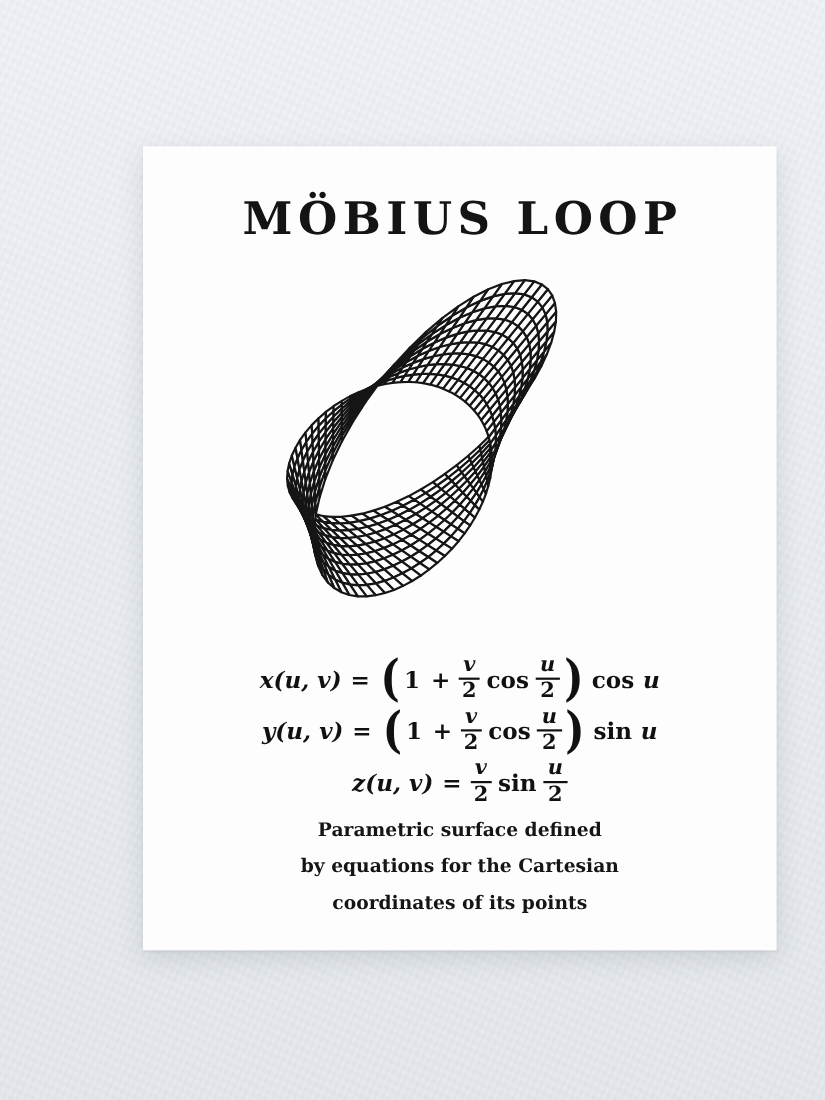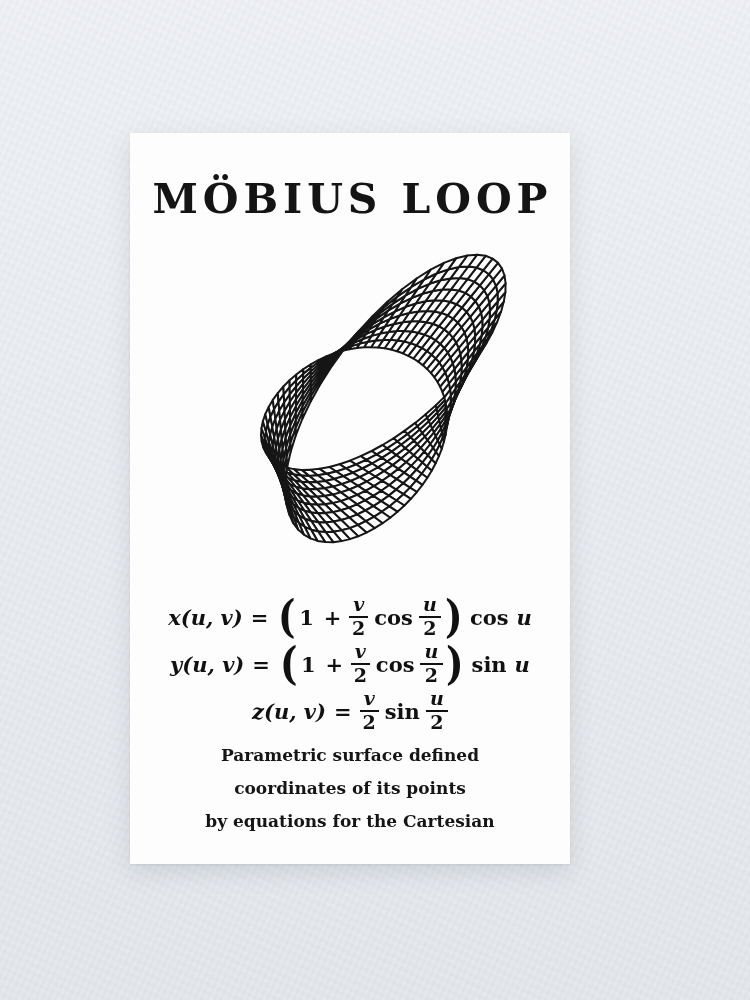--- a/index.html
+++ b/index.html
@@ -12,21 +12,21 @@
     position:absolute;left:0;top:0;width:750px;height:1000px;
     background:linear-gradient(180deg,#eef0f4 0%,#e9ecf0 40%,#e3e6ea 100%);
   }
   .wall::after{ 
     content:"";position:absolute;inset:0;
     background:
       repeating-linear-gradient(115deg,rgba(255,255,255,.05) 0 3px,rgba(160,170,185,.04) 3px 6px),
       repeating-linear-gradient(25deg,rgba(255,255,255,.04) 0 4px,rgba(160,170,185,.03) 4px 8px);
   }
   .poster{
-    position:absolute;left:130px;top:133px;width:440px;height:731px;
+    position:absolute;left:130px;top:133px;width:576px;height:731px;
     background:#fdfdfe;
     box-shadow:0 1px 2px rgba(70,80,95,.10), 0 8px 22px rgba(90,100,115,.16);
   }
   .poster-title{
     position:absolute;top:44px;left:0;right:0;margin:0;
     text-align:center;
     font-size:41px;line-height:1.1;font-weight:bold;
     letter-spacing:.12em;text-indent:.12em;
     color:#141414;
   }
@@ -707,17 +707,17 @@
       <span class="frac">
         <span class="num it">u</span>
         <span class="den">2</span>
       </span>
     </div>
 
   </div>
 
   <div class="caption">
     <div>Parametric surface defined</div>
+    <div>by equations for the Cartesian</div>
     <div>coordinates of its points</div>
-    <div>by equations for the Cartesian</div>
   </div>
 
 </div>
 
 </body></html>

